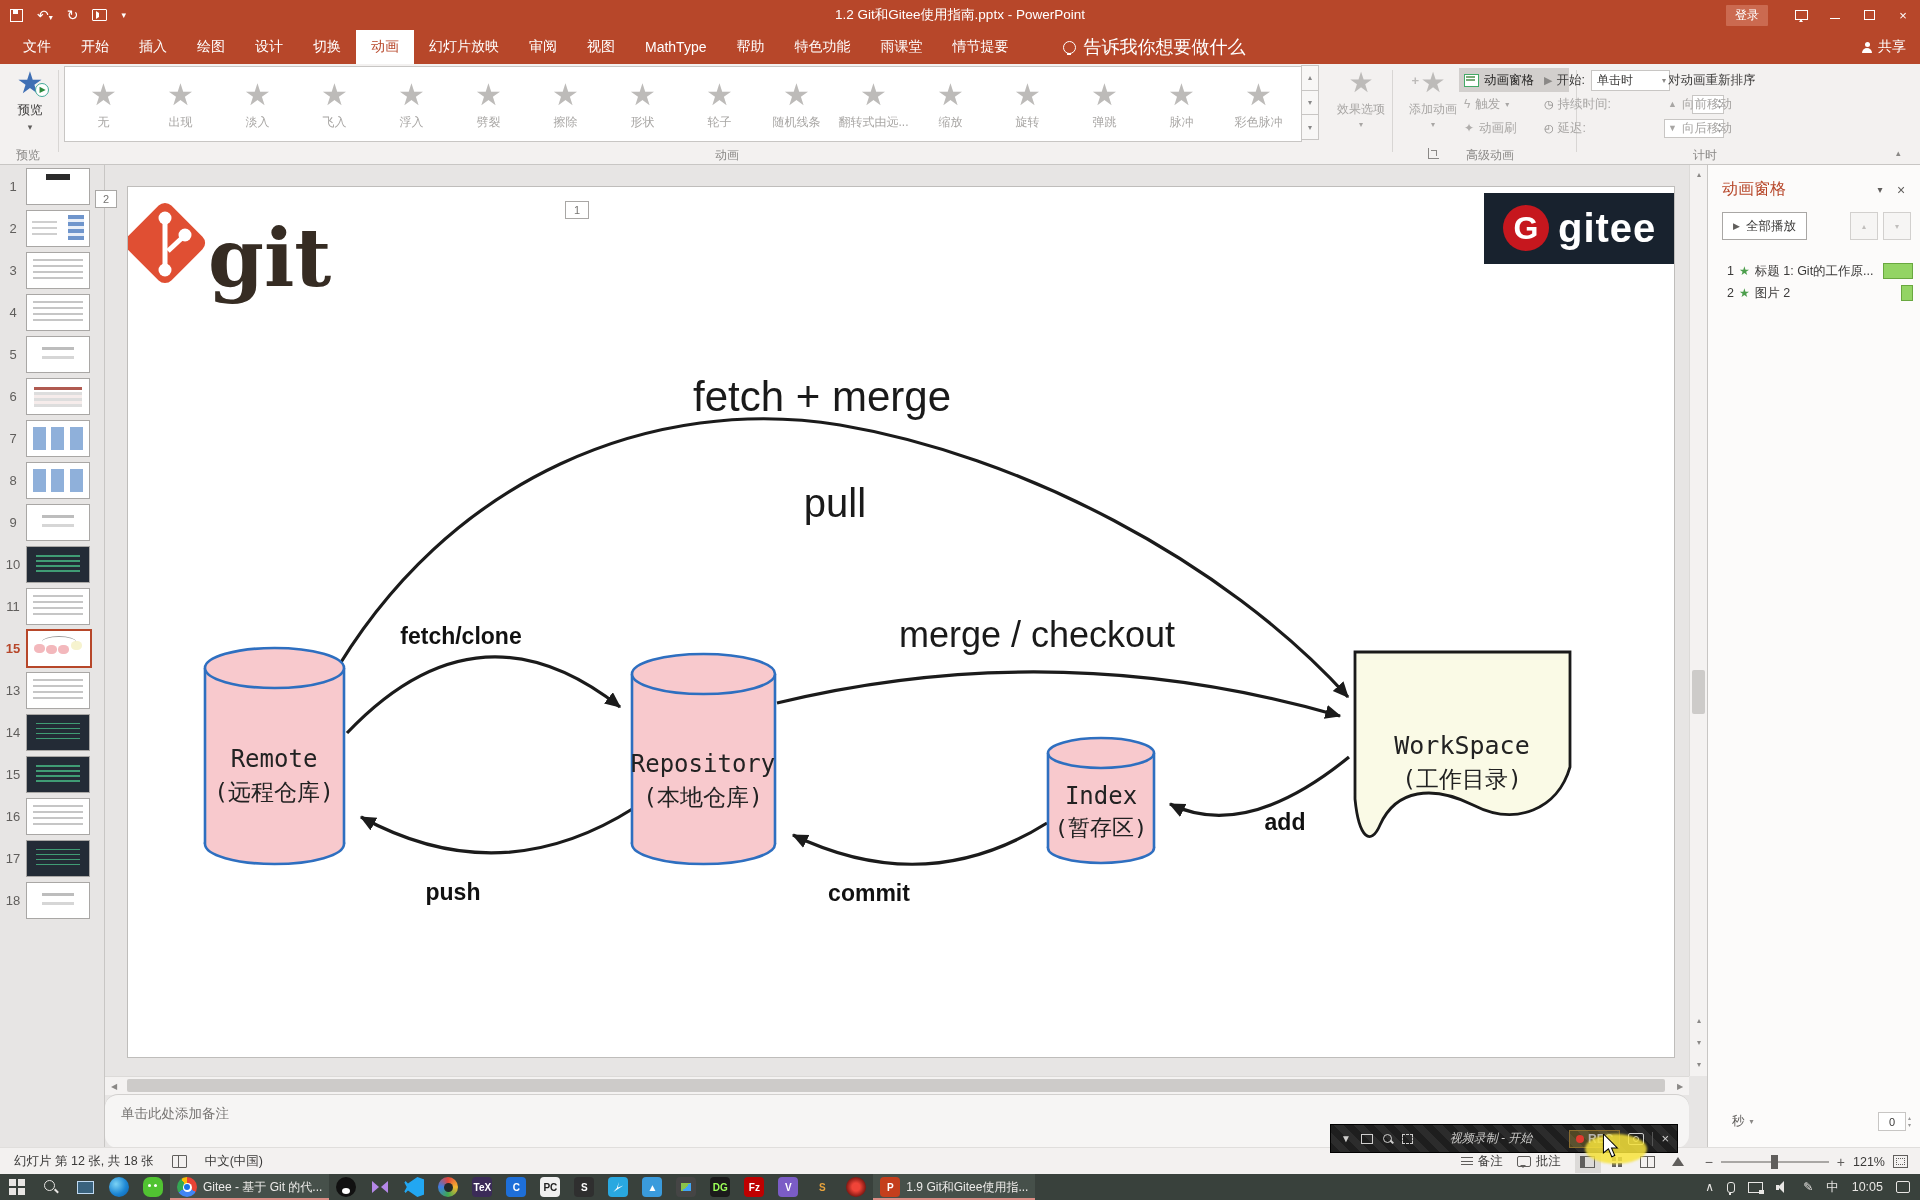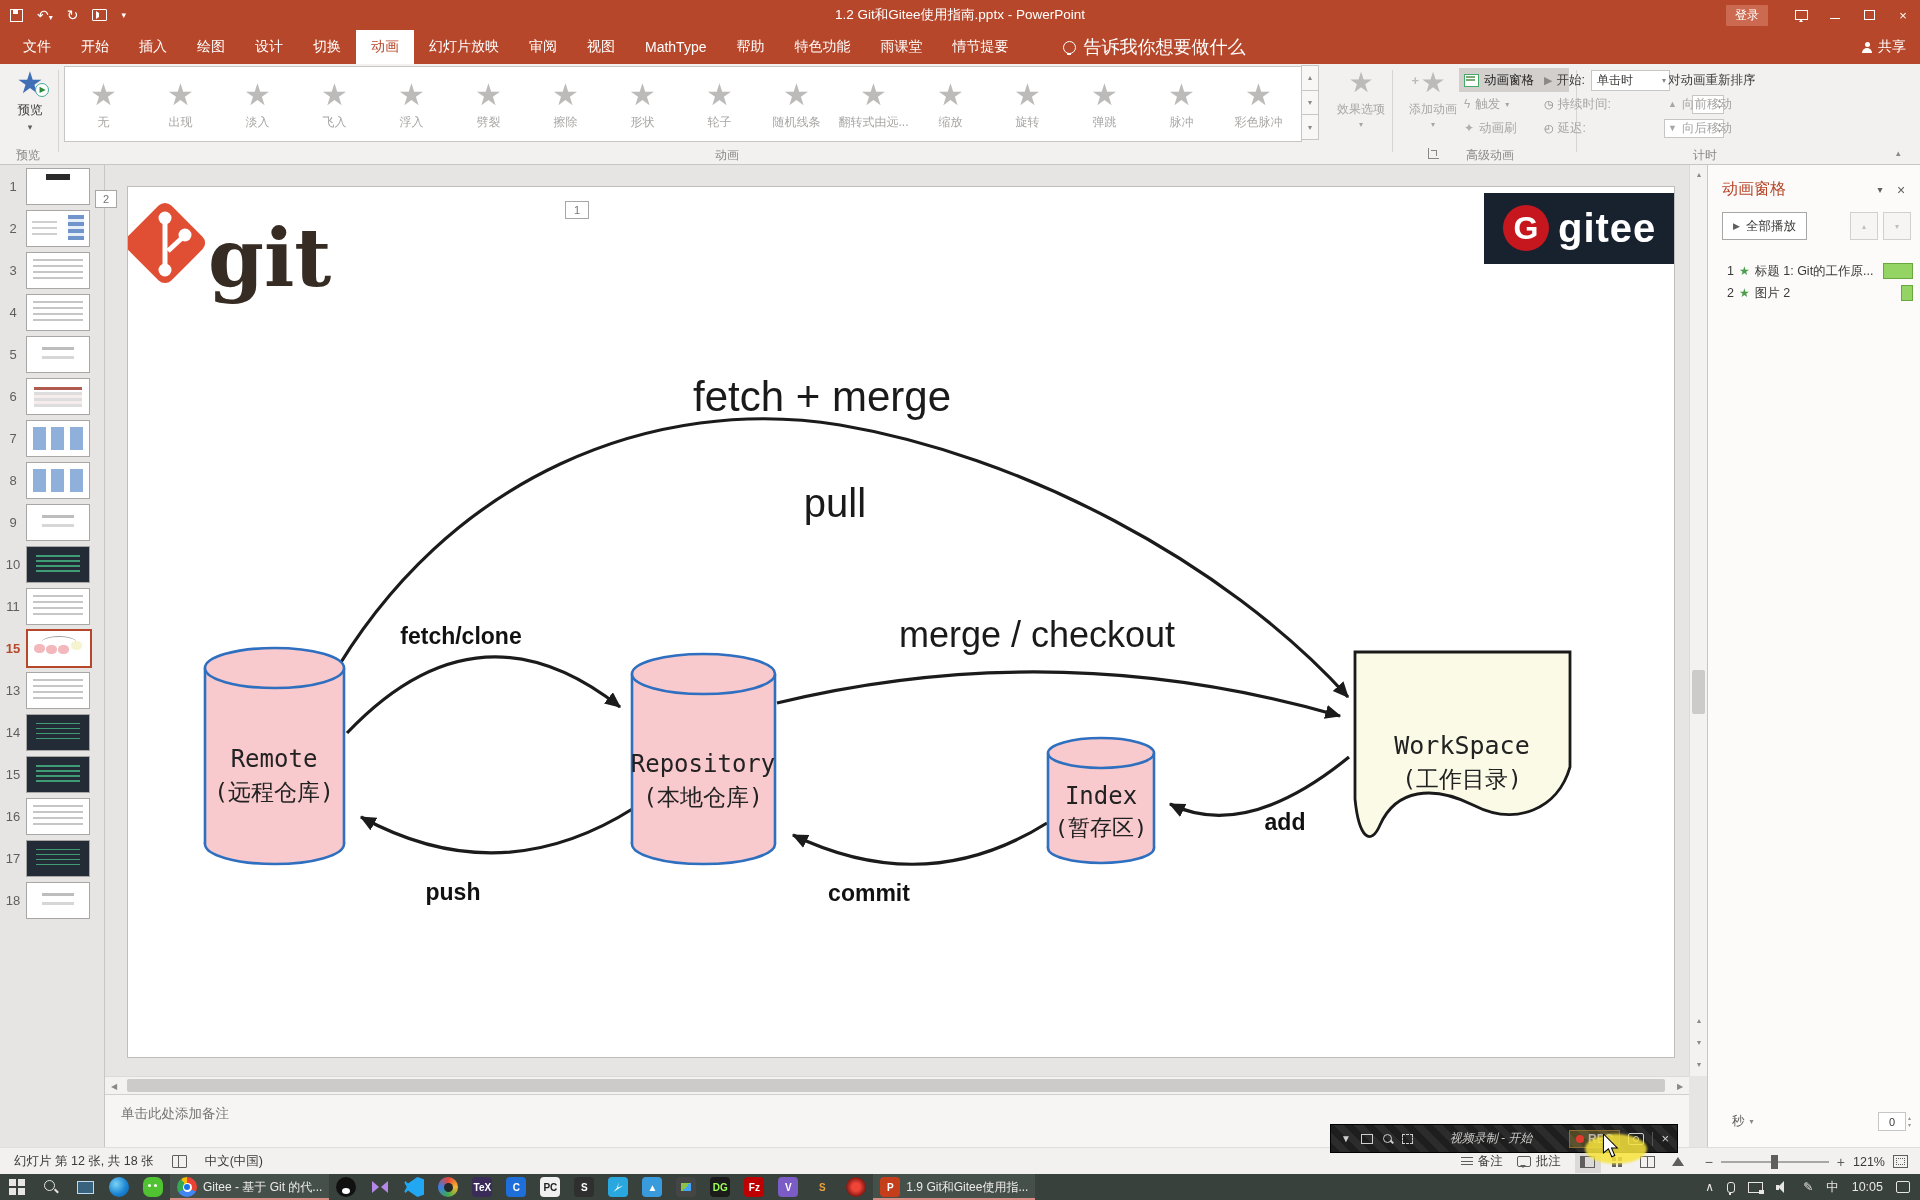--- a/index.html
+++ b/index.html
@@ -111,21 +111,21 @@
   .anim-badge{position:absolute;background:#fff;border:1px solid #A9A7A5;color:#767472;font-size:11px;
       display:flex;align-items:center;justify-content:center;z-index:5;}
   
   .vscroll{position:absolute;left:1689px;top:165px;width:18px;height:911px;background:#F4F2F1;border-left:1px solid #DCDAD8;}
   .vthumb{position:absolute;left:2px;width:13px;background:#CDCBC9;border-radius:2px;}
   .varr{position:absolute;left:0;width:18px;height:18px;font-size:8px;color:#8a8886;display:flex;align-items:center;justify-content:center;}
   .hscroll{position:absolute;left:105px;top:1076px;width:1584px;height:18px;background:#F4F2F1;border-top:1px solid #DCDAD8;}
   .hthumb{position:absolute;top:2px;height:13px;background:#CDCBC9;border-radius:2px;}
   .harr{position:absolute;top:0;width:18px;height:18px;font-size:8px;color:#8a8886;display:flex;align-items:center;justify-content:center;}
   
-  .notes{position:absolute;left:105px;top:1094px;width:1584px;height:53px;background:#F6F5F4;border-top:1px solid #D2D0CE;}
+  .notes{position:absolute;left:105px;top:1094px;width:1584px;height:53px;background:#F6F5F4;border-top:1px solid #D2D0CE;border-radius:13px;}
   .notes-ph{position:absolute;left:16px;top:10px;font-size:13.5px;color:#767472;}
   
   .pane{position:absolute;left:1707px;top:165px;width:213px;height:982px;background:#FCFBFA;border-left:1px solid #C8C6C4;}
   .pane-head{display:flex;align-items:center;padding:14px 10px 6px 14px;}
   .pane-title{color:#B7472A;font-size:16px;flex:1;}
   .pane-dd{font-size:10px;color:#605e5c;width:22px;text-align:center;}
   .pane-x{font-size:14px;color:#605e5c;width:20px;text-align:center;}
   .pane-ctrl{display:flex;gap:5px;padding:6px 10px 10px 14px;align-items:center;}
   .playall{border:1px solid #A9A7A5;background:#fff;font-size:12.5px;color:#3b3a39;height:26px;padding:0 10px;
            display:flex;align-items:center;gap:6px;}

